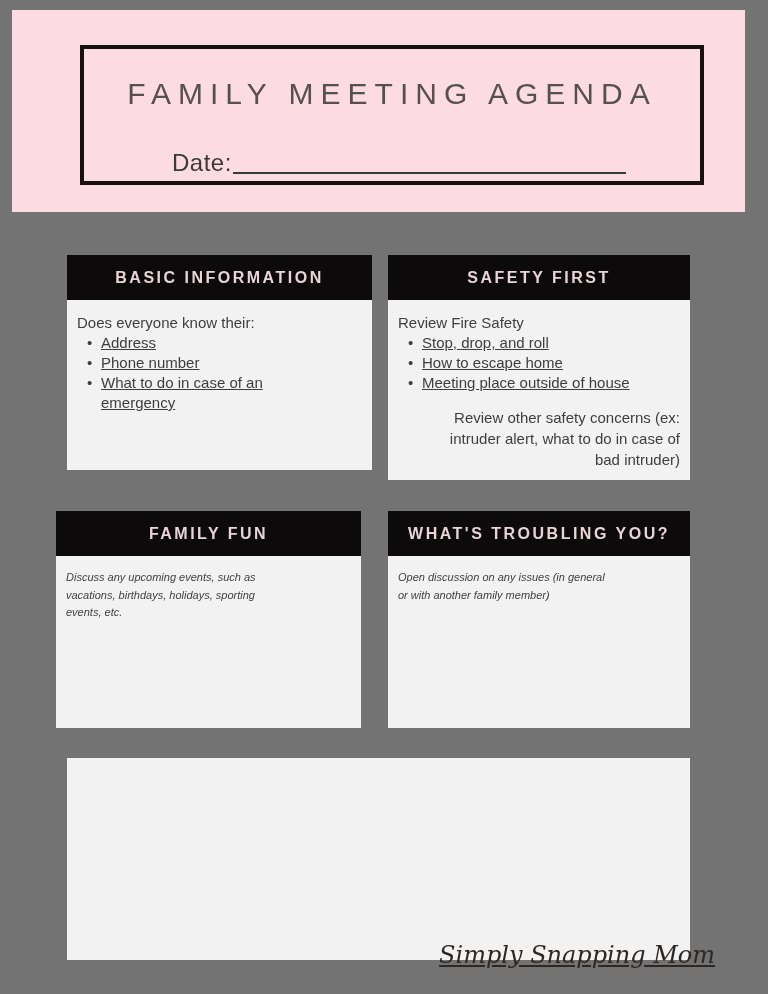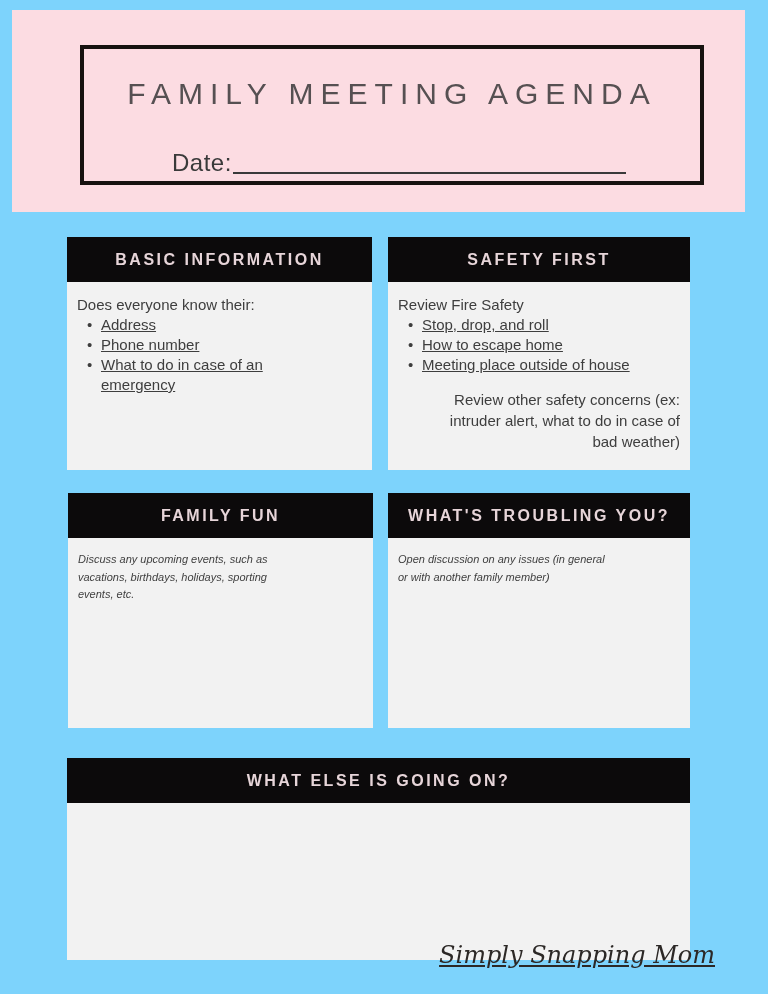--- a/index.html
+++ b/index.html
@@ -1,17 +1,17 @@
 <!DOCTYPE html>
 <html><head>
 <meta charset="utf-8">
 <style>
   html,body{margin:0;padding:0;background:#ffffff;}
   .page{
-    position:relative;width:768px;height:994px;background:#7dd3fc;
+    position:relative;width:768px;height:994px;background:#737373;
     font-family:"Liberation Sans",sans-serif;overflow:hidden;
   }
   
   .banner{position:absolute;left:12px;top:10px;width:733px;height:202px;background:#fcdce2;}
   .title-box{
     position:absolute;left:68px;top:35px;width:624px;height:140px;
     border:4px solid #17120f;box-sizing:border-box;
   }
   .page-title{
     padding-top:28px;text-align:center;
@@ -21,26 +21,26 @@
   .date-row{position:absolute;left:88px;bottom:4px;white-space:nowrap;}
   .date-label{font-size:24px;color:#3a3a3a;letter-spacing:0.5px;}
   .date-line{
     display:inline-block;width:393px;height:2px;background:#3a3a3a;
     vertical-align:-3px;margin-left:1px;
   }
   
   .card{position:absolute;display:flex;flex-direction:column;}
   .card-s1{left:67px;top:237px;width:305px;height:233px;}
   .card-s2{left:388px;top:237px;width:302px;height:233px;}
-  .card-s3{left:68px;top:493px;width:305px;height:235px;}
+  .card-s3{left:56px;top:493px;width:305px;height:235px;}
   .card-s4{left:388px;top:493px;width:302px;height:235px;}
   .card-s5{left:67px;top:758px;width:623px;height:202px;}
   .bar{
     height:45px;min-height:45px;background:#0c0a0b;
-    display:flex;align-items:center;justify-content:center;
+    display:flex;align-items:center;justify-content:center;margin-top:18px;
   }
   .bar-title{
     color:#e7d5d9;font-size:16px;font-weight:bold;letter-spacing:2.5px;
     white-space:nowrap;
   }
   .body{
     flex:1;background:#f2f2f2;box-sizing:border-box;
     padding:13px 10px 10px 10px;
     font-size:15px;line-height:20px;color:#3e3e3e;
   }
@@ -94,21 +94,21 @@
     <div class="body">
       <p class="intro">Review Fire Safety</p>
       <ul class="bullets">
         <li>Stop, drop, and roll</li>
         <li>How to escape home</li>
         <li>Meeting place outside of house</li>
       </ul>
       <div class="note">
         <div>Review other safety concerns (ex:</div>
         <div>intruder alert, what to do in case of</div>
-        <div>bad weather)</div>
+        <div>bad intruder)</div>
       </div>
     </div>
   </div>
 
   <div class="card card-s3">
     <div class="bar">
       <span class="bar-title">FAMILY FUN</span>
     </div>
     <div class="body">
       <div class="italic-text">
@@ -125,21 +125,18 @@
     </div>
     <div class="body">
       <div class="italic-text">
         <div>Open discussion on any issues (in general</div>
         <div>or with another family member)</div>
       </div>
     </div>
   </div>
 
   <div class="card card-s5">
-    <div class="bar">
-      <span class="bar-title">WHAT ELSE IS GOING ON?</span>
-    </div>
     <div class="body"></div>
   </div>
 
   <div class="signature">Simply Snapping Mom</div>
 
 </div>
 
 </body></html>

